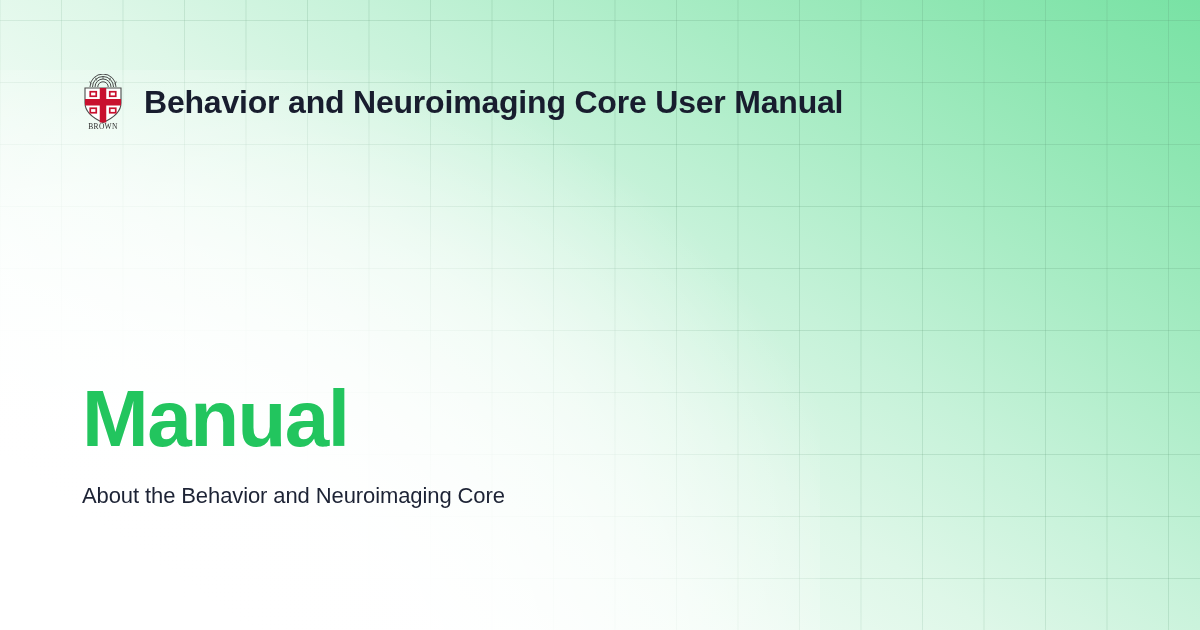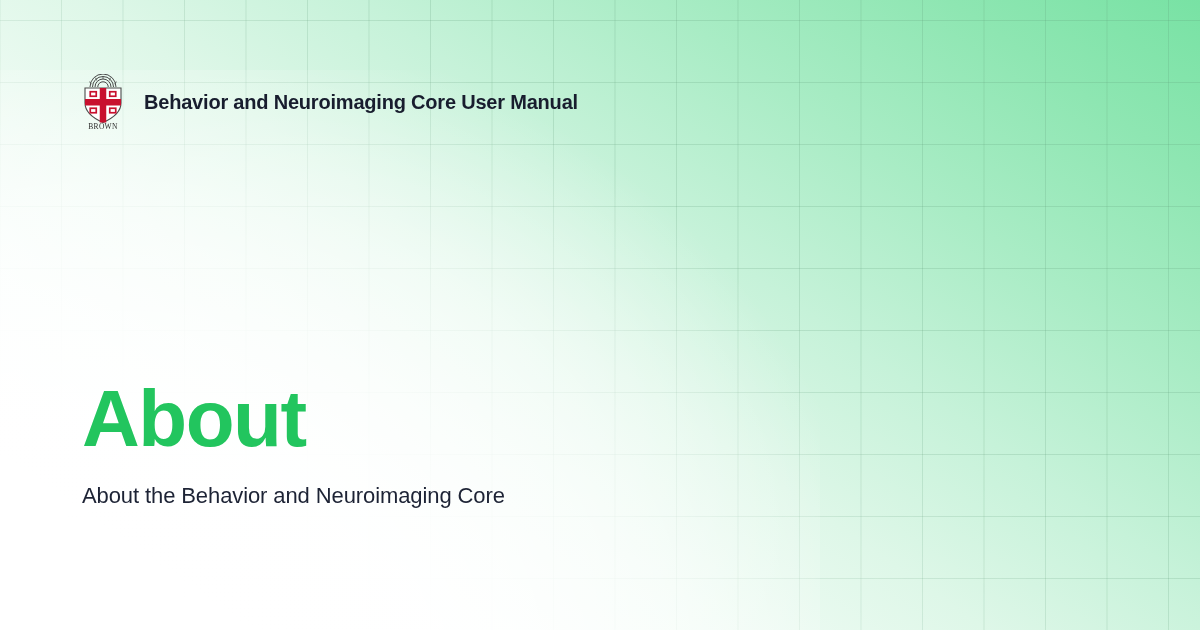--- a/index.html
+++ b/index.html
@@ -89,21 +89,21 @@
   }
 
   #brown-logo {
     width: 46px;
     height: 56px;
     display: block;
     flex: none;
   }
 
   #header-title {
-    font-size: 20px;
+    font-size: 32px;
     font-weight: bold;
     color: #181d2e;
     letter-spacing: -0.2px;
     white-space: nowrap;
     line-height: 1;
   }
 
   
   #hero {
     position: absolute;
@@ -172,17 +172,17 @@
         <rect x="59.5" y="68.5" width="12" height="9"></rect>
       </g>
 
       <text x="46" y="110" text-anchor="middle" font-family="'Liberation Serif', serif" font-size="15" letter-spacing="0.6" fill="#2b2b2b">BROWN</text>
     </svg>
 
     <div id="header-title">Behavior and Neuroimaging Core User Manual</div>
   </div>
 
   <div id="hero">
-    <h1 id="hero-heading">About</h1>
+    <h1 id="hero-heading">Manual</h1>
     <p id="hero-subtitle">About the Behavior and Neuroimaging Core</p>
   </div>
 
 </div>
 
 </body></html>

